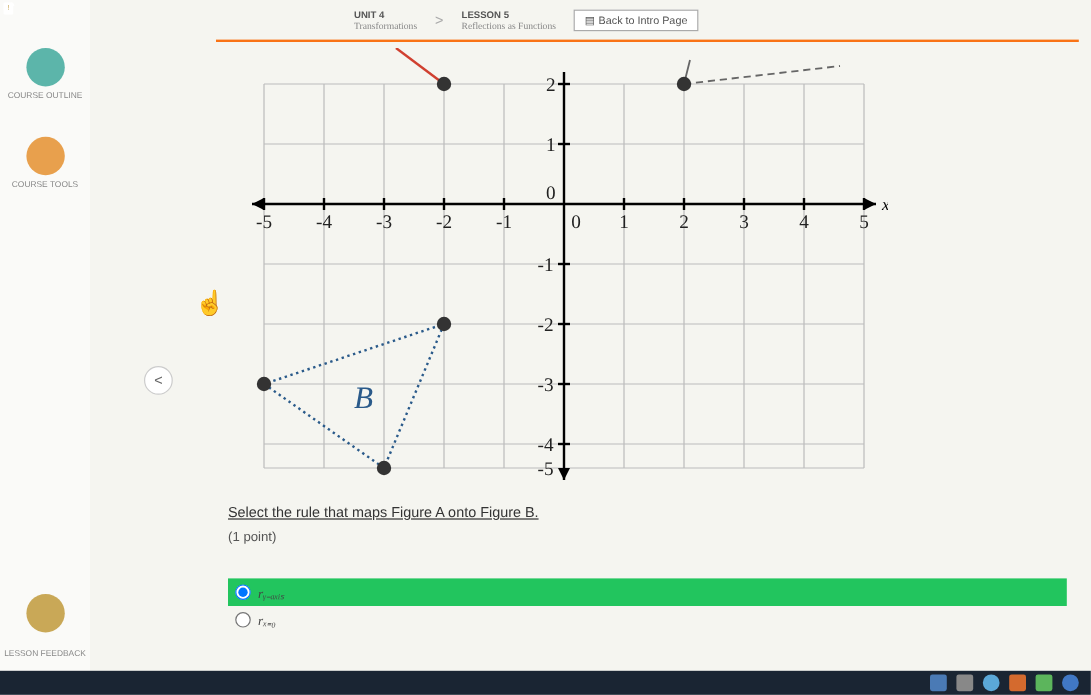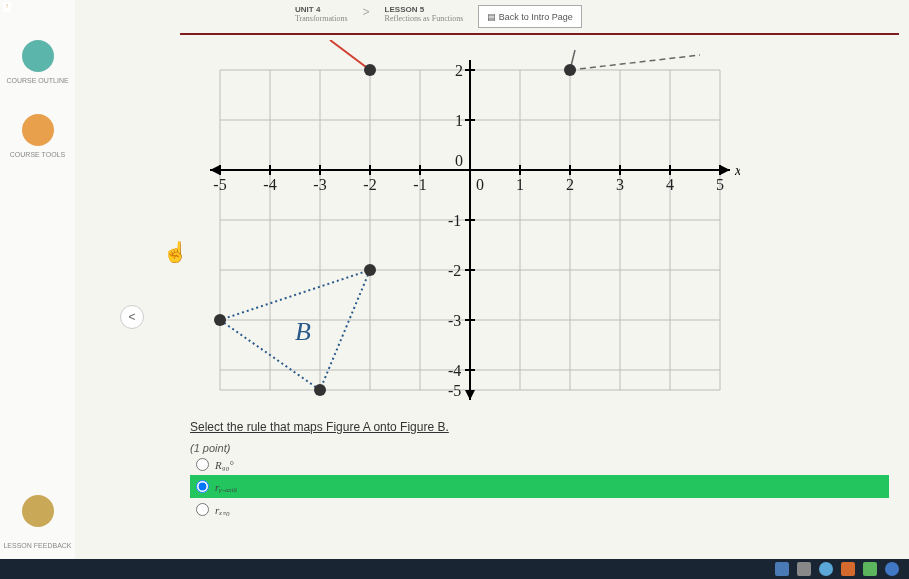--- a/index.html
+++ b/index.html
@@ -5,32 +5,32 @@
 * { margin: 0; padding: 0; box-sizing: border-box; }
 body { font-family: Arial, sans-serif; background: #f5f5f0; width: 909px; height: 579px; overflow: hidden; position: relative; }
 .left-sidebar { position: absolute; left: 0; top: 0; width: 75px; height: 100%; background: #fafaf8; display: flex; flex-direction: column; align-items: center; padding-top: 40px; gap: 30px; }
 .sidebar-icon { width: 32px; height: 32px; border-radius: 50%; display: flex; align-items: center; justify-content: center; }
 .icon-outline { background: #5cb5aa; }
 .icon-tools { background: #e8a04d; }
 .icon-feedback { background: #c9a857; }
 .sidebar-label { font-size: 7px; color: #888; text-align: center; margin-top: -25px; }
 .collapse-btn { width: 24px; height: 24px; border: 1px solid #ccc; border-radius: 50%; background: #fff; display: flex; align-items: center; justify-content: center; font-size: 12px; color: #666; position: absolute; left: 120px; top: 305px; cursor: pointer; }
 .cursor-icon { position: absolute; left: 163px; top: 240px; font-size: 20px; color: #999; }
-.top-bar { position: absolute; top: 5px; left: 180px; right: 10px; height: 30px; display: flex; gap: 15px; border-bottom: 2px solid #7f1d1d; padding-bottom: 5px; }
+.top-bar { position: absolute; top: 5px; left: 180px; right: 10px; height: 30px; display: flex; align-items: center; gap: 15px; border-bottom: 2px solid #f97316; padding-bottom: 5px; }
 .breadcrumb-part { display: flex; flex-direction: column; }
 .breadcrumb-title { font-size: 8px; color: #555; font-weight: bold; }
 .breadcrumb-sub { font-size: 8px; color: #888; font-family: Liberation Serif, serif; }
 .breadcrumb-sep { color: #aaa; font-size: 12px; }
 .back-btn { border: 1px solid #aaa; padding: 3px 8px; font-size: 9px; color: #555; background: #fff; cursor: pointer; display: flex; align-items: center; gap: 3px; }
 .content { position: absolute; left: 180px; top: 40px; right: 20px; }
 .graph-area { position: relative; width: 540px; height: 370px; margin-left: 20px; }
 svg { position: absolute; top: 0; left: 0; }
 .question-area { margin-top: 10px; margin-left: 10px; }
 .question-text { font-size: 12px; color: #333; margin-bottom: 8px; text-decoration: underline; }
-.points-text { font-size: 11px; color: #555; font-style: italic; margin-bottom: 0; }
+.points-text { font-size: 11px; color: #555; margin-bottom: 28px; }
 .option-row { display: flex; align-items: center; gap: 6px; padding: 4px 6px; font-size: 11px; color: #444; }
 .option-row.selected { background: #22c55e; }
 .option-row input { cursor: pointer; }
 .option-label { font-style: italic; font-family: 'Times New Roman', serif; }
 .taskbar { position: absolute; bottom: 0; left: 0; right: 0; height: 20px; background: #1a2533; display: flex; align-items: center; justify-content: flex-end; gap: 8px; padding-right: 10px; }
 .task-icon { width: 14px; height: 14px; border-radius: 2px; }
 </style>
 </head>
 <body>
 
@@ -172,24 +172,20 @@
       <circle cx="20" cy="280" r="6" fill="#333"></circle>
       <circle cx="120" cy="350" r="6" fill="#333"></circle>
       <circle cx="170" cy="230" r="6" fill="#333"></circle>
       <text x="95" y="300" font-size="26" font-style="italic" font-family="serif" fill="#2a5a8a">B</text>
     </svg>
   </div>
 
   <div class="question-area">
     <div class="question-text">Select the rule that maps Figure A onto Figure B.</div>
     <div class="points-text">(1 point)</div>
-    <label class="option-row">
-      <input type="radio" name="ans" style="">
-      <span class="option-label">R₉₀°</span>
-    </label>
     <label class="option-row selected">
       <input type="radio" name="ans" checked="" style="">
       <span class="option-label">rᵧ₋ₐₓᵢₛ</span>
     </label>
     <label class="option-row">
       <input type="radio" name="ans" style="">
       <span class="option-label">rₓ₌₀</span>
     </label>
   </div>
 </div>

